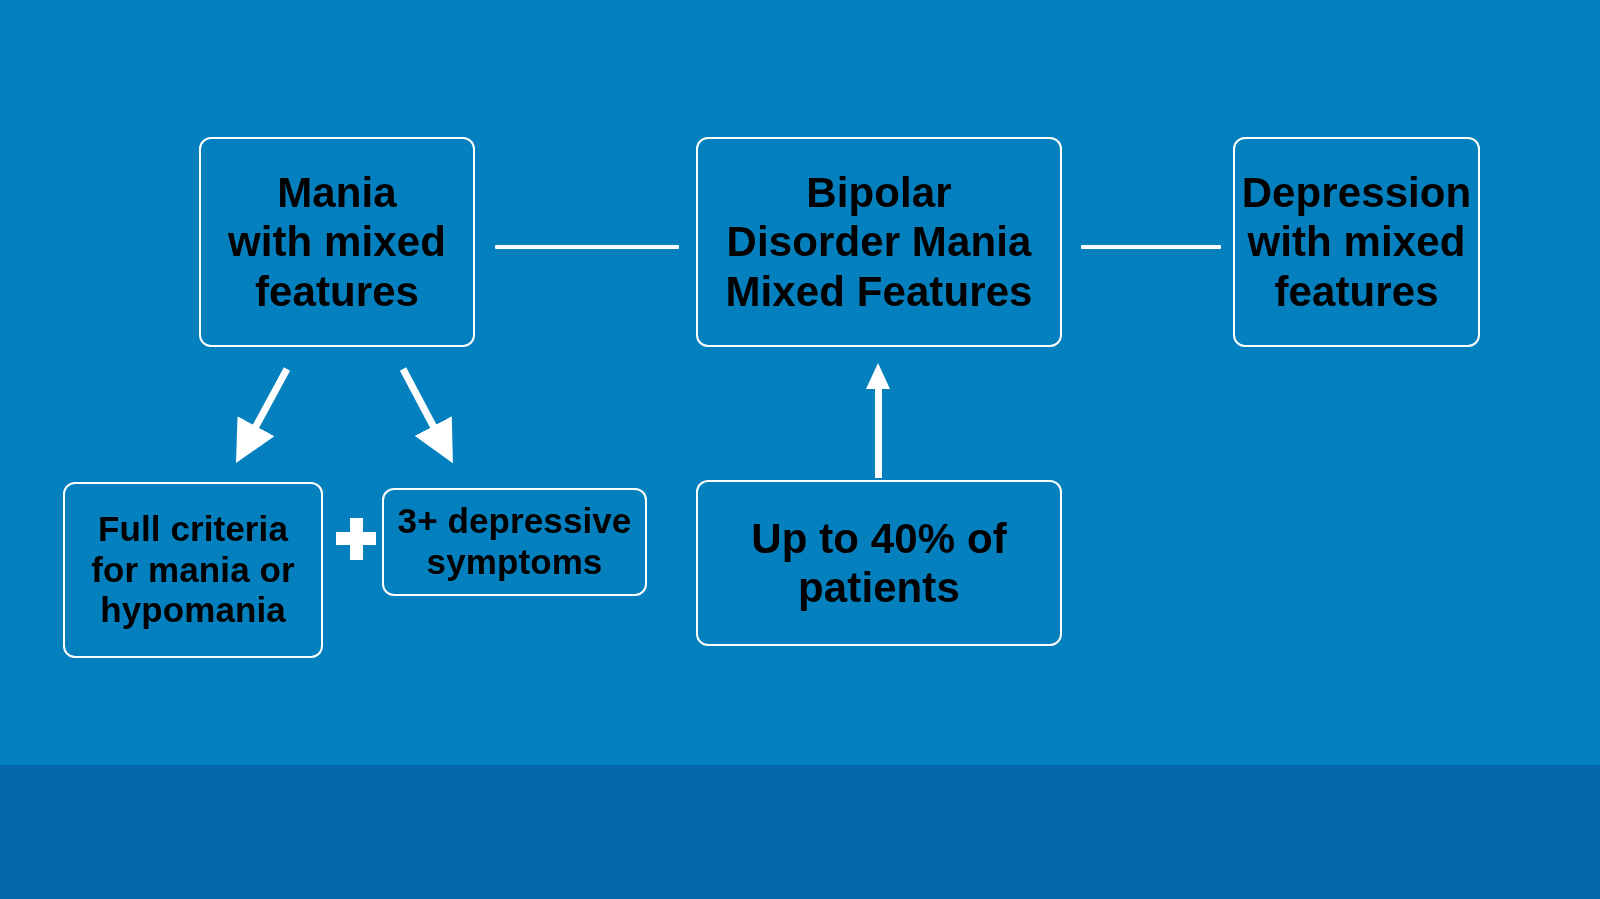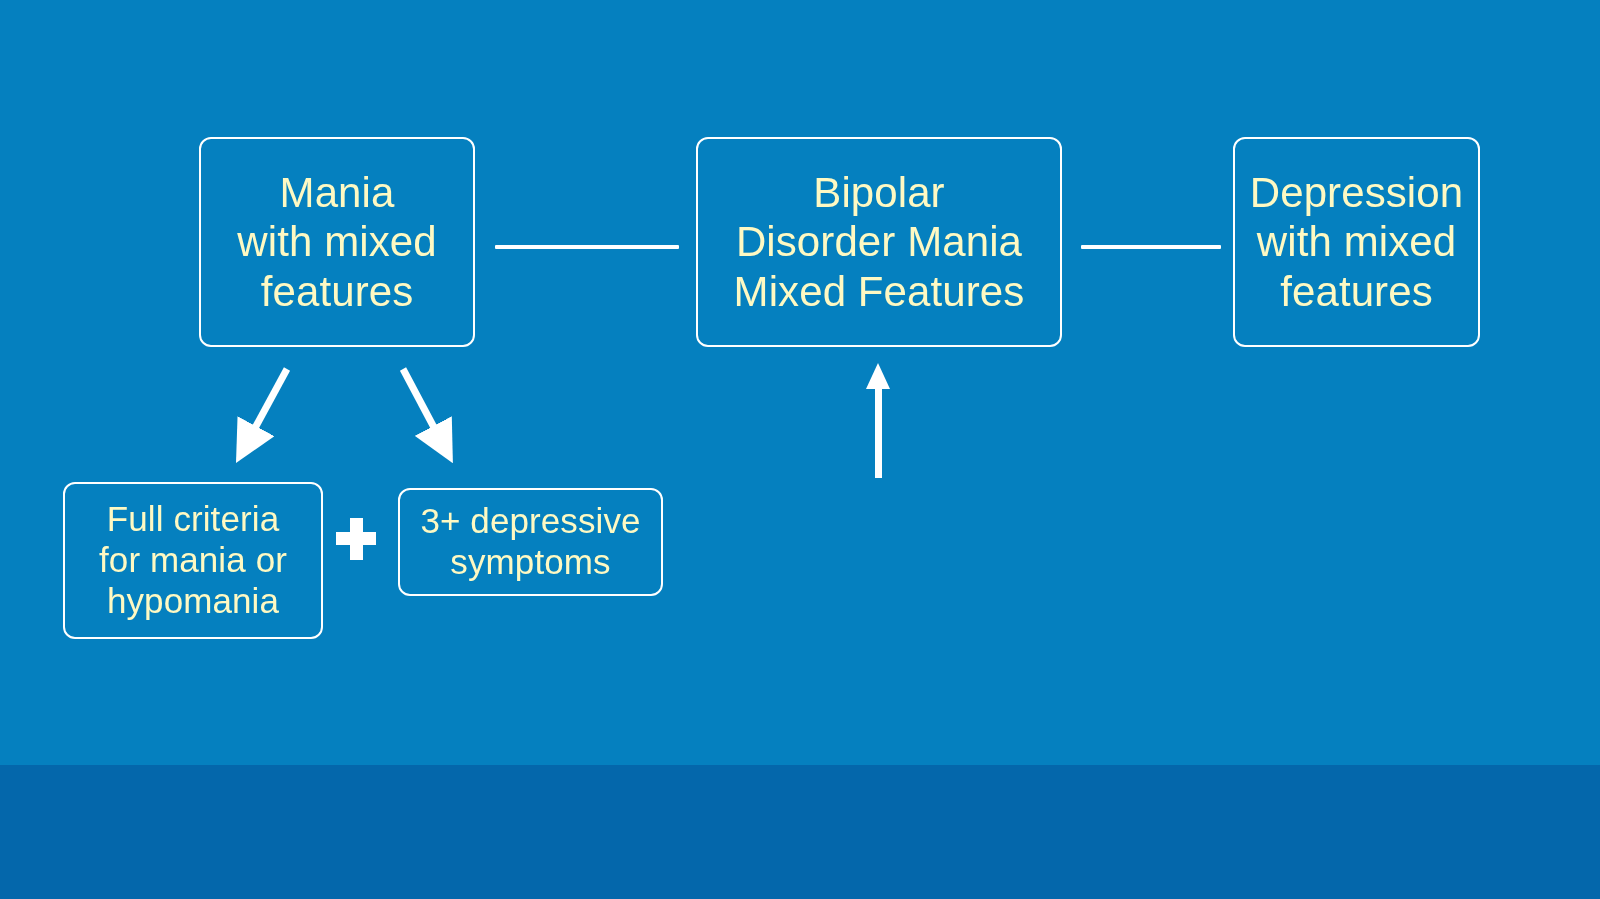--- a/index.html
+++ b/index.html
@@ -30,50 +30,50 @@
     top: 765px;
     width: 1600px;
     height: 134px;
     background: #0467ab;
   }
   .node {
     position: absolute;
     box-sizing: border-box;
     border: 2px solid #ffffff;
     border-radius: 12px;
-    color: #fef9c3;
+    color: #000000;
     display: flex;
     align-items: center;
     justify-content: center;
     text-align: center;
     line-height: 1.17;
-    font-weight: 400;
+    font-weight: 700;
     letter-spacing: 0.1px;
     white-space: pre-line;
   }
   
   #node-mania {
     left: 199px;  top: 137px;  width: 276px; height: 210px;
     font-size: 42px;
   }
   #node-bipolar {
     left: 696px;  top: 137px;  width: 366px; height: 210px;
     font-size: 42px;
   }
   #node-depression {
     left: 1233px; top: 137px;  width: 247px; height: 210px;
     font-size: 42px;
   }
   
   #node-fullcriteria {
-    left: 63px;   top: 482px;  width: 260px; height: 157px;
+    left: 63px;   top: 482px;  width: 260px; height: 176px;
     font-size: 35px;
   }
   #node-threeplus {
-    left: 398px;  top: 488px;  width: 265px; height: 108px;
+    left: 382px;  top: 488px;  width: 265px; height: 108px;
     font-size: 35px;
   }
   #node-uptoforty {
     left: 696px;  top: 480px;  width: 366px; height: 166px;
     font-size: 42px;
   }
 
   
   .hline {
     position: absolute;
@@ -163,20 +163,22 @@
 
     <div class="node" id="node-fullcriteria">Full criteria
 for mania or
 hypomania</div>
 
     <div id="plus-sign"></div>
 
     <div class="node" id="node-threeplus">3+ depressive
 symptoms</div>
 
+    <div class="node" id="node-uptoforty">Up to 40% of
+patients</div>
 
   </div>
 
   <div class="footer">
     
   </div>
 
 </div>
 
 </body></html>

